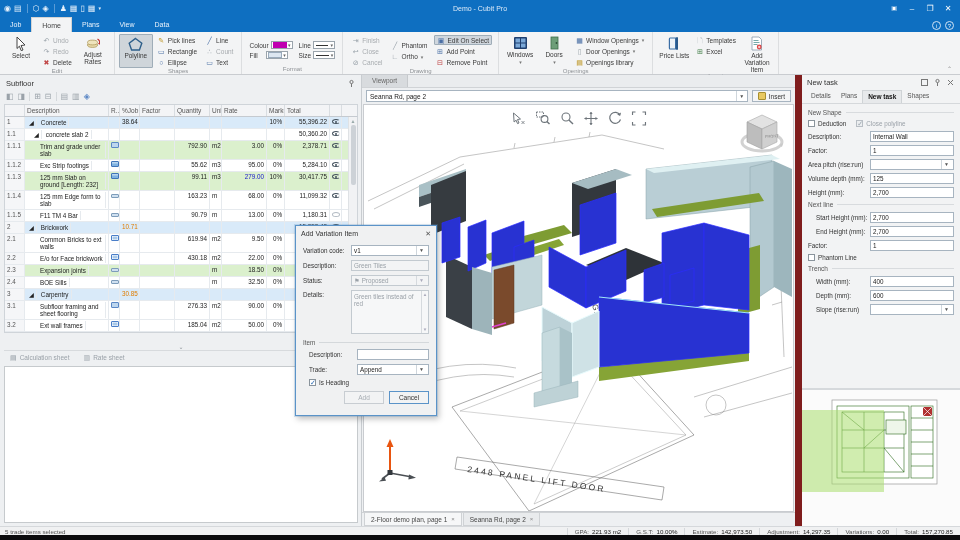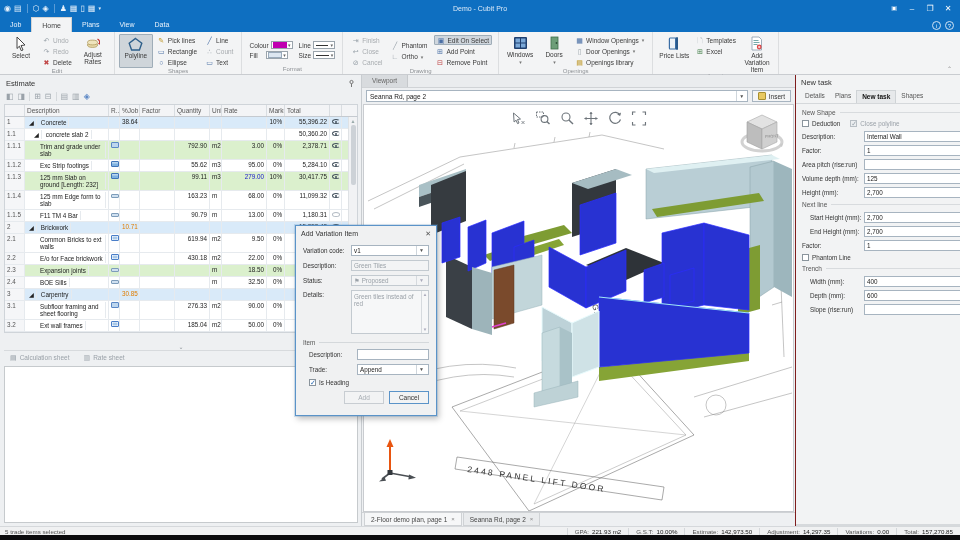--- a/index.html
+++ b/index.html
@@ -108,21 +108,21 @@
 .floattools{position:absolute;left:50%;top:6px;transform:translateX(-50%);display:flex;gap:9px;z-index:5}
 .ft{width:15px;height:15px;color:#6e757b}
 .viewcube{position:absolute;right:8px;top:4px;z-index:5}
 .axis{position:absolute;left:14px;bottom:28px;z-index:5}
 .vpbottomtabs{height:14px;display:flex;background:#eef0f2;border-top:1px solid #cfd2d5;padding-left:2px}
 .vbt{display:flex;align-items:center;gap:4px;font-size:6.5px;color:#444;background:#f6f7f8;border:1px solid #cfd2d5;border-top:none;padding:0 6px;margin-right:1px}
 .vbt .x{font-size:6px;color:#888}
 .vbt.active{background:#e9ebed}
 
 
-.rightcol{width:165px;display:flex;flex-direction:row;background:#f2f3f4;border-left:1px solid #7f1d1d;flex:0 0 auto}
+.rightcol{width:165px;display:flex;flex-direction:column;background:#f2f3f4;border-left:7px solid #7f1d1d;flex:0 0 auto}
 .panel{display:flex;flex-direction:column;border-bottom:2px solid #d6d9dc}
 .panelhead{height:15px;display:flex;align-items:center;padding:0 5px;font-size:7.5px;color:#333;background:#f2f3f4}
 .panelhead .pticons{margin-left:auto;display:flex;gap:4px;align-items:center}
 .ntabs{display:flex;gap:0;padding:0 4px;border-bottom:1px solid #d5d8db}
 .ntab{font-size:6.5px;color:#555;padding:2px 5px 3px}
 .ntab.active{color:#111;font-weight:bold;background:#e7e9eb;border:1px solid #cfd3d6;border-bottom:none}
 .nbody{flex:1;padding:3px 6px 2px;display:flex;flex-direction:column;gap:0}
 .grouplab{display:flex;align-items:center;gap:4px;font-size:6.5px;color:#555;margin:2px 0}
 .grouplab::after{content:"";flex:1;height:1px;background:#d8dbde}
 .frow{display:flex;align-items:center;margin:1.5px 0}
@@ -443,21 +443,21 @@
       </div>
       <div class="rlabel">Insert</div>
     </div>
     <span class="collapse">⌃</span>
   </div>
 
   <div class="main">
 
     <div class="estpanel">
       <div class="ptitle">
-          <span>Estimate</span>
+          <span>Subfloor</span>
         <span class="pticons">
             <svg class="pico" viewBox="0 0 9 9">
               <circle cx="4.5" cy="3" r="1.6" fill="none" stroke="#777" stroke-width="1"></circle>
               <path d="M4.5,4.6 L4.5,8" stroke="#777" stroke-width="1"></path>
             </svg>
           </span>
       </div>
       <div class="etoolbar">
         <span class="tico">◧</span>
         <span class="tico">◨</span>

